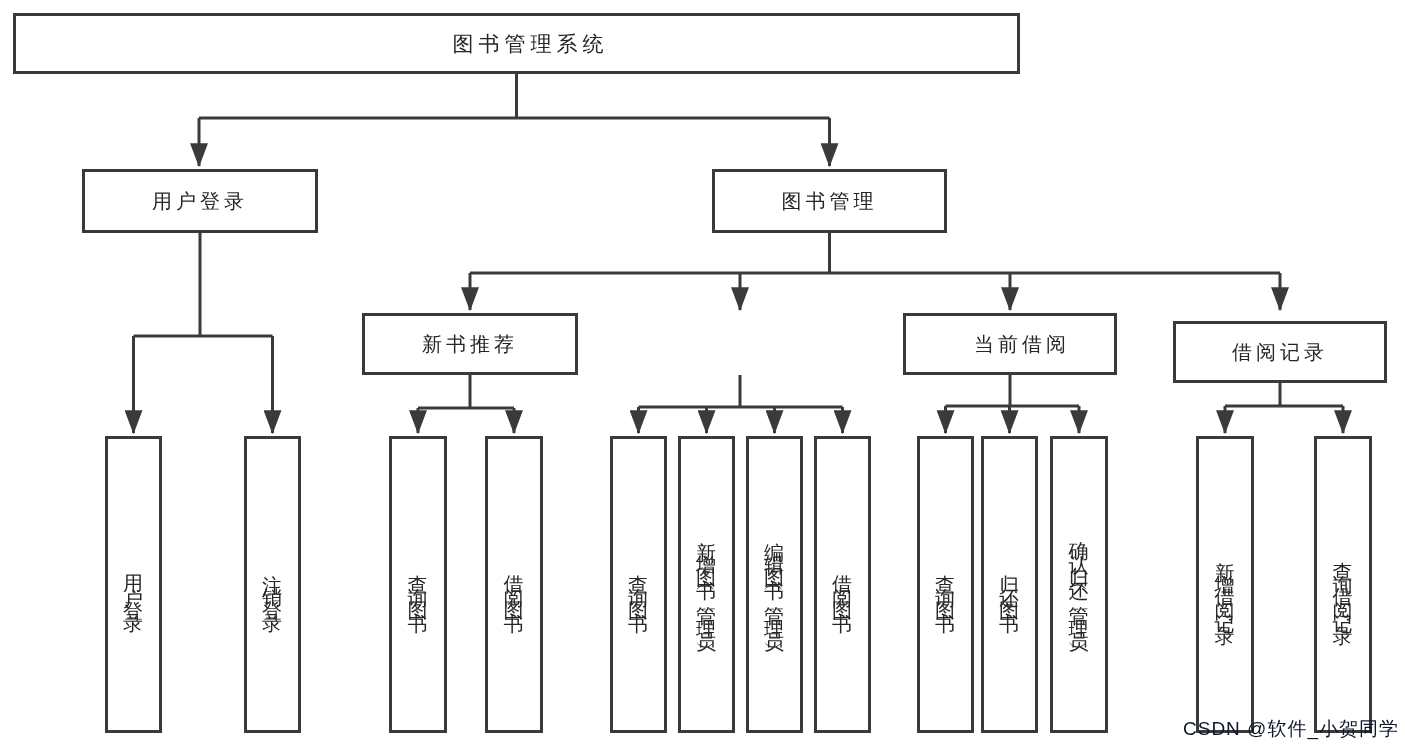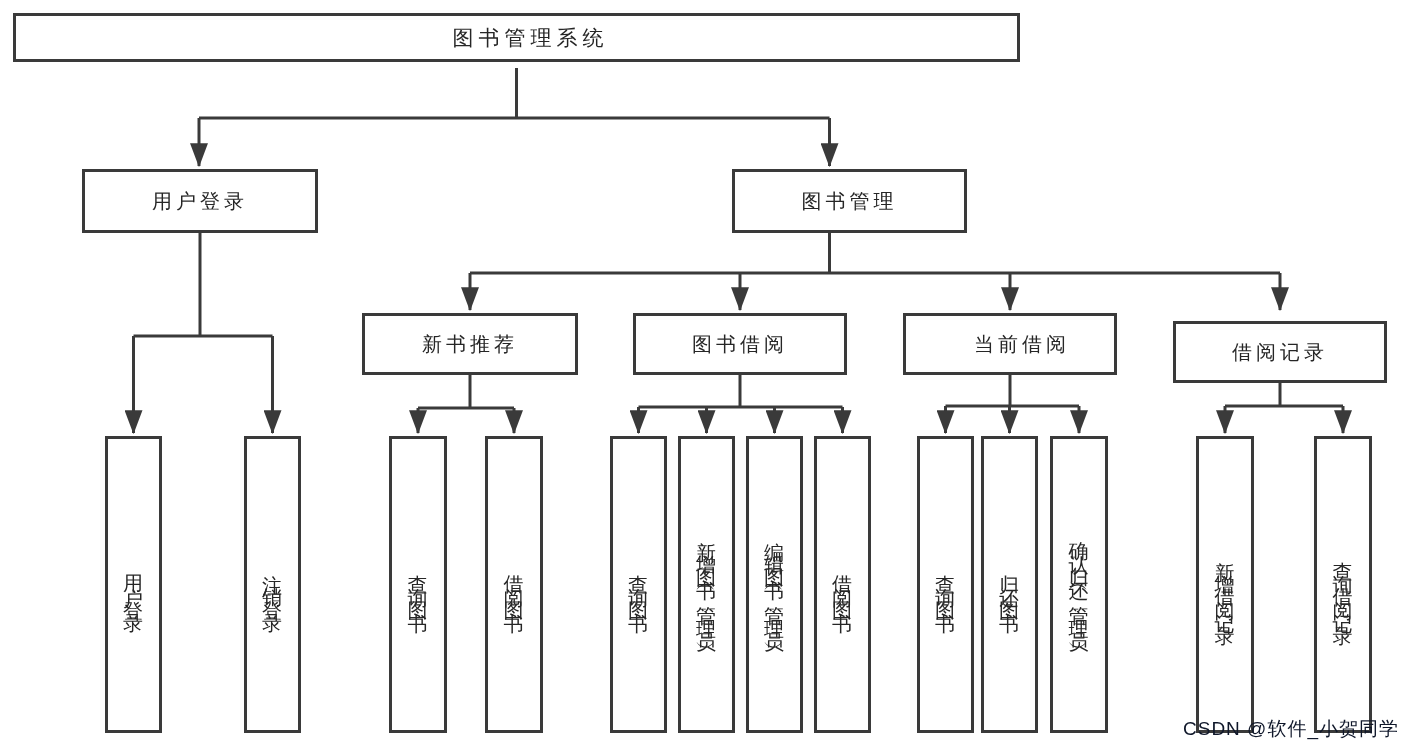--- a/index.html
+++ b/index.html
@@ -97,36 +97,33 @@
       <line x1="1009.5" y1="406" x2="1009.5" y2="433" marker-end="url(#arw)"></line>
       <line x1="1079" y1="406" x2="1079" y2="433" marker-end="url(#arw)"></line>
 
       <line x1="1280" y1="375" x2="1280" y2="406"></line>
       <line x1="1225" y1="406" x2="1343" y2="406"></line>
       <line x1="1225" y1="406" x2="1225" y2="433" marker-end="url(#arw)"></line>
       <line x1="1343" y1="406" x2="1343" y2="433" marker-end="url(#arw)"></line>
     </g>
   </svg>
 
-  <div class="box hbox root-box" style="left:13px; top:13px; width:1007px; height:49px;padding-left:28px;">
+  <div class="box hbox root-box" style="left:13px; top:13px; width:1007px; height:61px;padding-left:28px;">
     <span>图书管理系统</span>
   </div>
 
   <div class="box hbox" style="left:82px; top:169px; width:236px; height:64px;">
     <span>用户登录</span>
   </div>
-  <div class="box hbox" style="left:712px; top:169px; width:235px; height:64px;margin-left:20px;">
+  <div class="box hbox" style="left:712px; top:169px; width:235px; height:64px;">
     <span>图书管理</span>
   </div>
 
   <div class="box hbox" style="left:362px; top:313px; width:216px; height:62px;">
     <span>新书推荐</span>
-  </div>
-  <div class="box hbox" style="left:633px; top:313px; width:214px; height:62px;">
-    <span>图书借阅</span>
   </div>
   <div class="box hbox" style="left:903px; top:313px; width:214px; height:62px;padding-left:24px;">
     <span>当前借阅</span>
   </div>
   <div class="box hbox" style="left:1173px; top:313px; width:214px; height:62px;margin-top:8px;">
     <span>借阅记录</span>
   </div>
 
   <div class="box leaf" style="left:105px; width:57px;">
     <span>用户登录</span>

